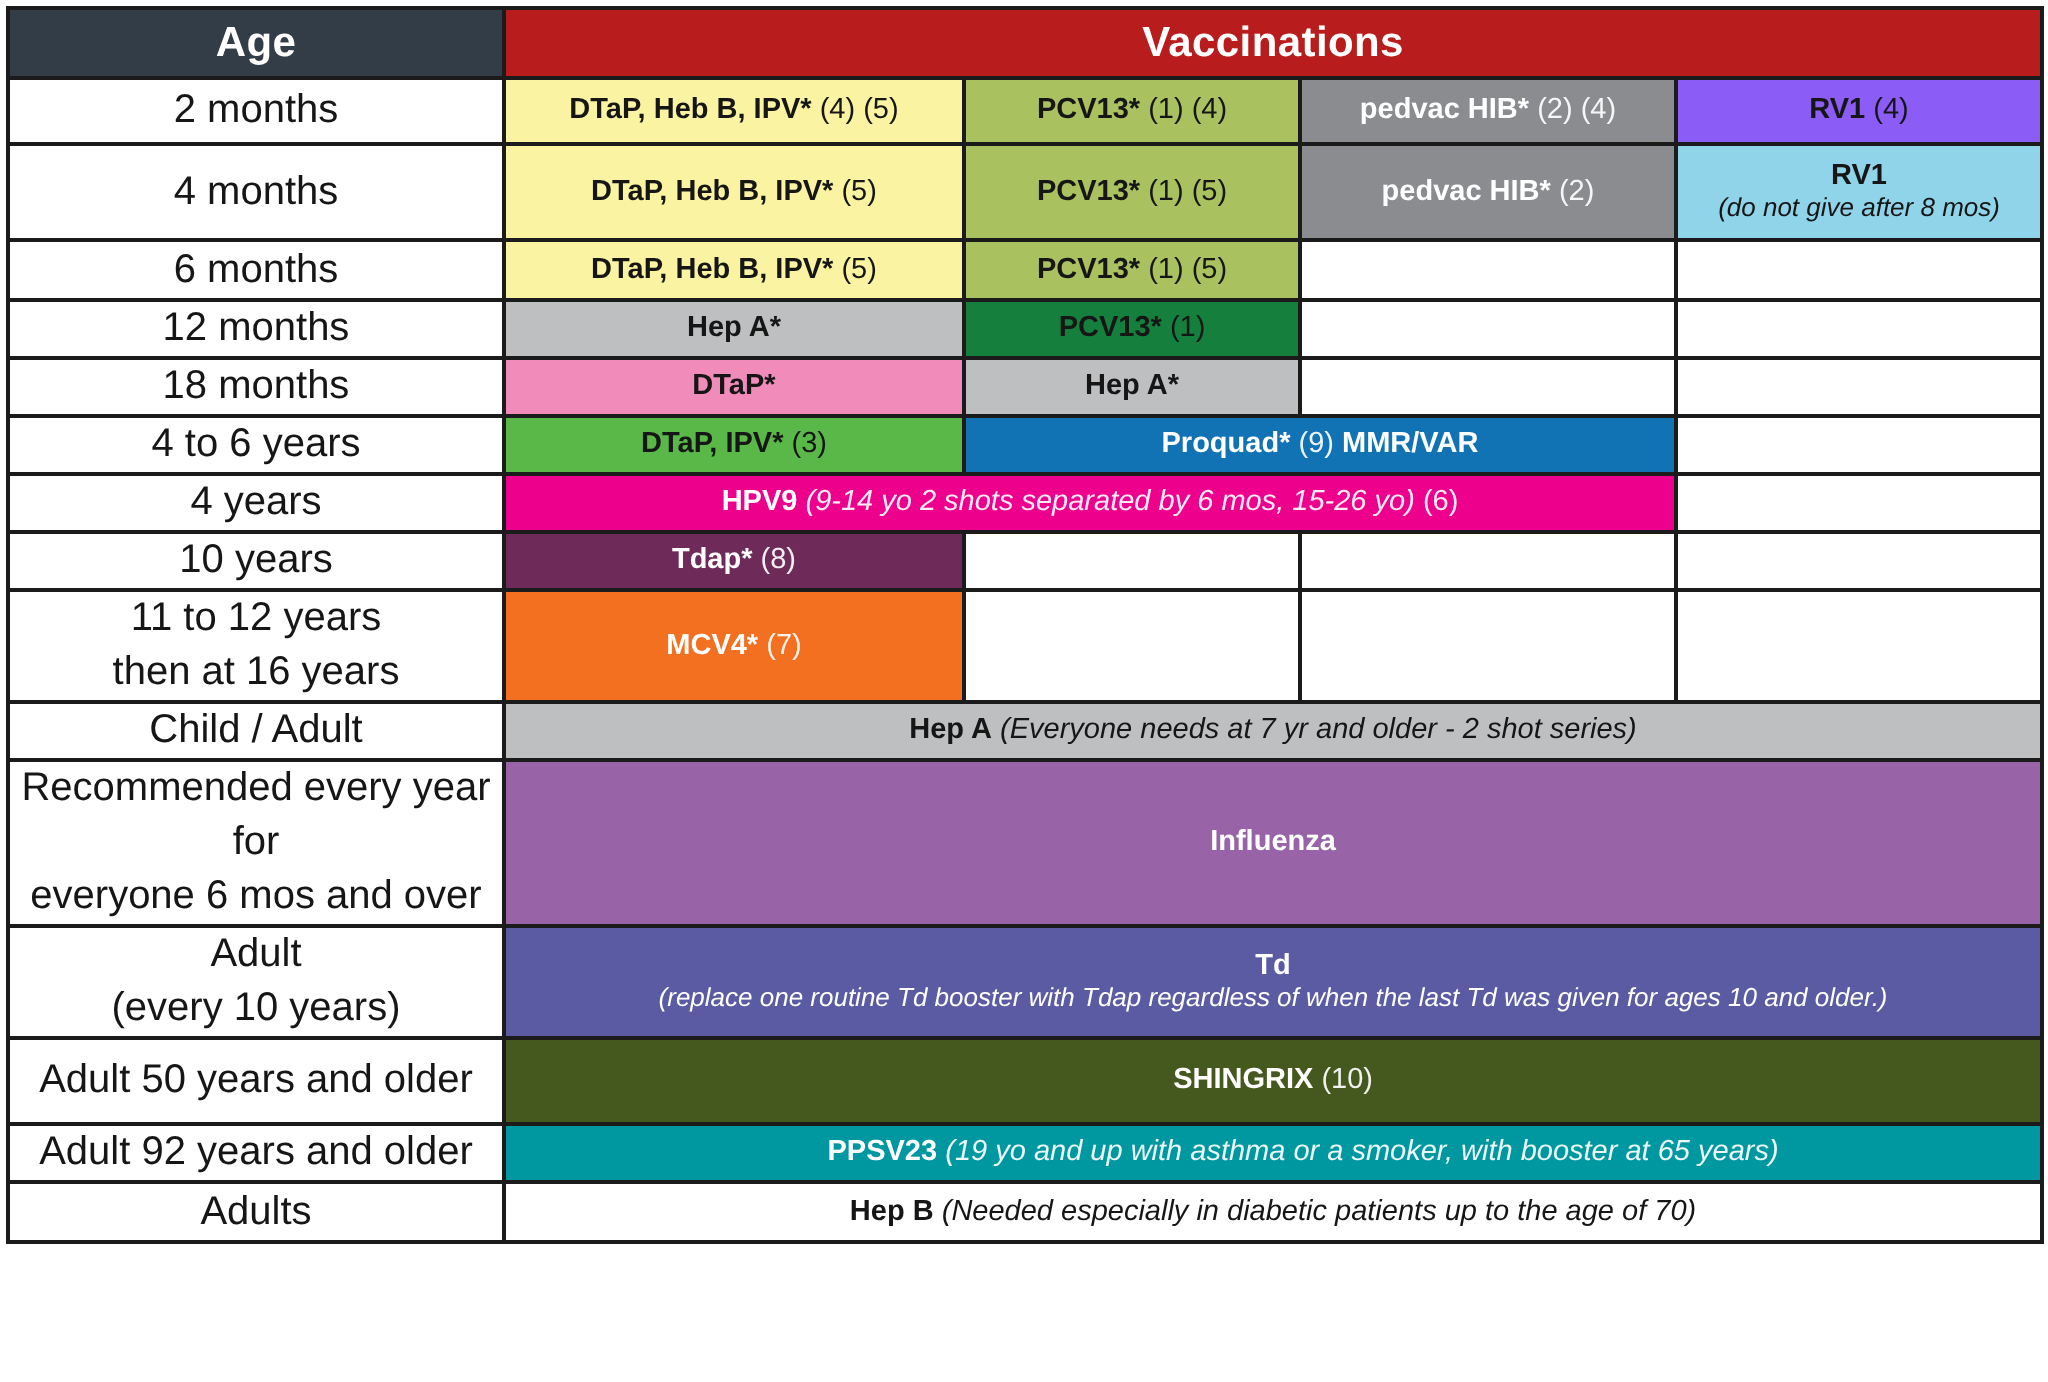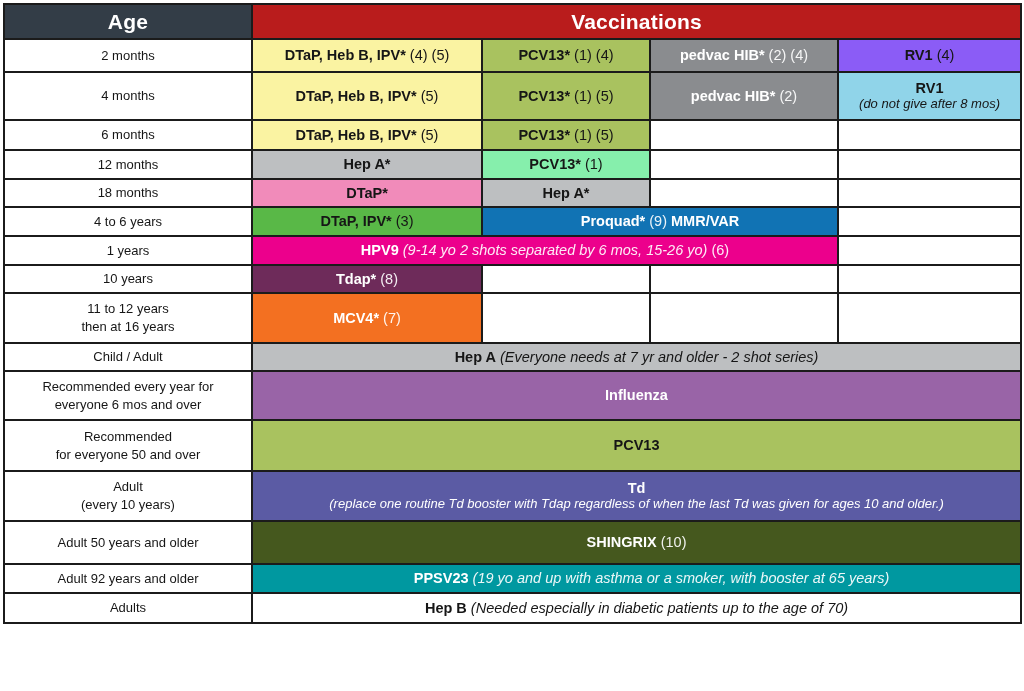--- a/index.html
+++ b/index.html
@@ -1,20 +1,20 @@
 <!DOCTYPE html>
 <html><head>
 <meta charset="utf-8">
 <style>
   html,body{margin:0;padding:0;background:#ffffff;}
   body{width:1024px;height:691px;font-family:"Liberation Sans", sans-serif;overflow:hidden;}
   table.sched{border-collapse:collapse;table-layout:fixed;margin:3px 0 0 3px;width:1017px;}
   td,th{border:2px solid #1b1b1b;text-align:center;vertical-align:middle;padding:0 4px;overflow:hidden;}
   th.hdr{font-size:21px;font-weight:bold;letter-spacing:0.2px;}
-  td.age{background:#ffffff;font-size:13px;color:#161616;line-height:1.35;}
+  td.age{background:#ffffff;font-size:20px;color:#161616;line-height:1.35;}
   td.c{font-size:14.5px;color:#161616;line-height:1.25;}
   td.lt{color:#ffffff;}
   .b{font-weight:bold;}
   .r{font-weight:normal;}
   .i{font-style:italic;font-weight:normal;}
   td.lt .r, td.lt .i{color:rgba(255,255,255,0.92);}
   .note2{font-size:13px;font-style:italic;line-height:1.15;}
   .l1{line-height:1.2;}
   td.empty{background:#ffffff;}
 </style>
@@ -59,21 +59,21 @@
     <td class="age">6 months</td>
     <td class="c" style="background: rgb(250, 243, 162);"><span class="b">DTaP, Heb B, IPV*</span> <span class="r">(5)</span></td>
     <td class="c" style="background: rgb(169, 194, 95);"><span class="b">PCV13*</span> <span class="r">(1) (5)</span></td>
     <td class="c empty"></td>
     <td class="c empty"></td>
   </tr>
 
   <tr style="height:29px">
     <td class="age">12 months</td>
     <td class="c" style="background: rgb(189, 191, 193);"><span class="b">Hep A*</span></td>
-    <td class="c" style="background: #86efac;"><span class="b">PCV13*</span> <span class="r">(1)</span></td>
+    <td class="c" style="background: #15803d;"><span class="b">PCV13*</span> <span class="r">(1)</span></td>
     <td class="c empty"></td>
     <td class="c empty"></td>
   </tr>
 
 
   <tr style="height:28px">
     <td class="age">18 months</td>
     <td class="c" style="background: rgb(241, 139, 186);"><span class="b">DTaP*</span></td>
     <td class="c" style="background: rgb(189, 191, 193);"><span class="b">Hep A*</span></td>
     <td class="c empty"></td>
@@ -81,21 +81,21 @@
   </tr>
 
   <tr style="height:29px">
     <td class="age">4 to 6 years</td>
     <td class="c" style="background: rgb(89, 184, 71);"><span class="b">DTaP, IPV*</span> <span class="r">(3)</span></td>
     <td class="c lt" colspan="2" style="background: rgb(17, 115, 180);"><span class="b">Proquad*</span> <span class="r">(9)</span> <span class="b">MMR/VAR</span></td>
     <td class="c empty"></td>
   </tr>
 
   <tr style="height:29px">
-    <td class="age">1 years</td>
+    <td class="age">4 years</td>
     <td class="c lt" colspan="3" style="background: rgb(236, 0, 140);"><span class="b">HPV9</span> <span class="i">(9-14 yo 2 shots separated by 6 mos, 15-26 yo)</span> <span class="r">(6)</span></td>
     <td class="c empty"></td>
   </tr>
 
   <tr style="height:28px">
     <td class="age">10 years</td>
     <td class="c lt" style="background: rgb(110, 43, 90);"><span class="b">Tdap*</span> <span class="r">(8)</span></td>
     <td class="c empty"></td>
     <td class="c empty"></td>
     <td class="c empty"></td>
@@ -118,27 +118,20 @@
   </tr>
 
   <tr style="height:49px">
     <td class="age">
           <div>Recommended every year for</div>
           <div>everyone 6 mos and over</div>
         </td>
     <td class="c lt" colspan="4" style="background: rgb(153, 100, 167);"><span class="b">Influenza</span></td>
   </tr>
 
-  <tr style="height:51px">
-    <td class="age">
-          <div>Recommended</div>
-          <div>for everyone 50 and over</div>
-        </td>
-    <td class="c" colspan="4" style="background: rgb(169, 194, 95);"><span class="b">PCV13</span></td>
-  </tr>
 
   <tr style="height:50px">
     <td class="age">
           <div>Adult</div>
           <div>(every 10 years)</div>
         </td>
     <td class="c lt" colspan="4" style="background: rgb(91, 91, 164);">
           <div class="b l1">Td</div>
           <div class="note2">(replace one routine Td booster with Tdap regardless of when the last Td was given for ages 10 and older.)</div>
         </td>

